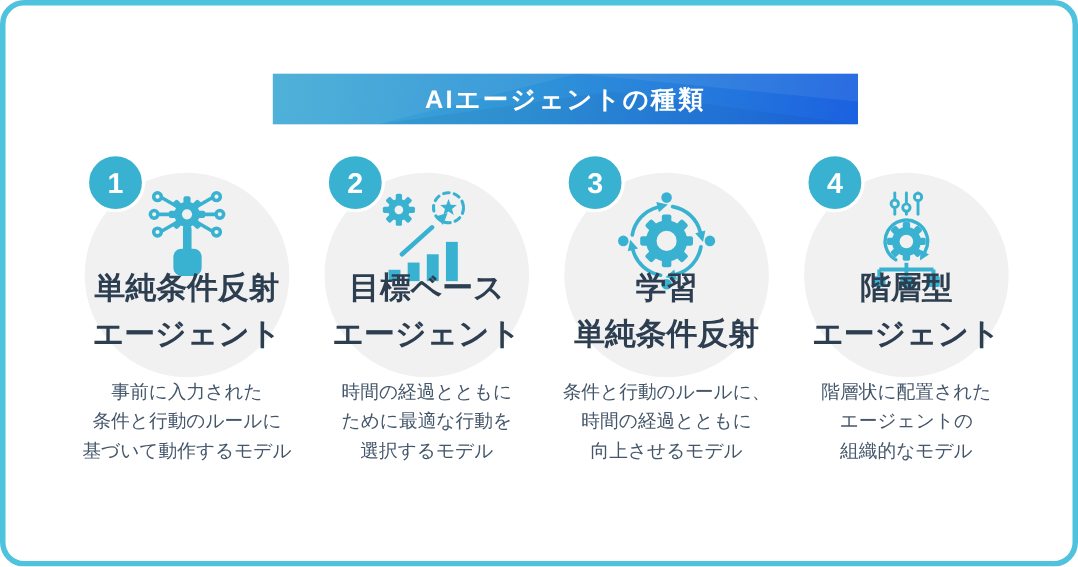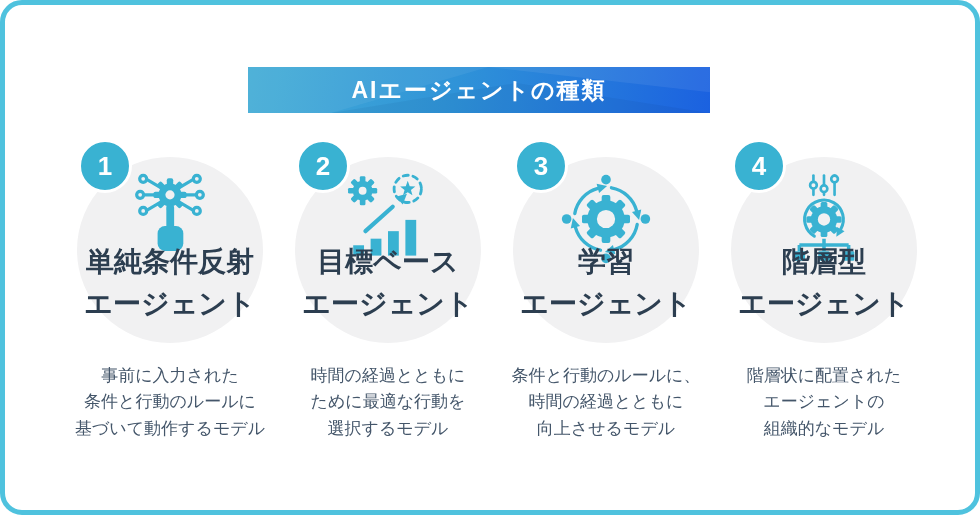--- a/index.html
+++ b/index.html
@@ -3,21 +3,21 @@
 <meta charset="utf-8">
 <style>
   html,body{margin:0;padding:0;background:#fff;font-family:"Liberation Sans","DejaVu Sans",sans-serif;}
   .stage{position:relative;width:980px;height:515px;}
   .card{
     position:absolute;inset:0;box-sizing:border-box;background:#fff;
     border:5px solid var(--border,#4fc2de);border-radius:22px;overflow:hidden;
   }
   
   .banner{
-    position:absolute;left:243px;top:62px;width:462px;height:46px;
+    position:absolute;left:243px;top:62px;width:532px;height:46px;
     background:linear-gradient(100deg,var(--banner-start,#45aed6) 0%,var(--banner-mid,#2f93d8) 45%,var(--banner-end,#1b61e0) 100%);
     display:flex;align-items:center;justify-content:center;overflow:hidden;
   }
   .facet{position:absolute;inset:0;}
   .facet.f1{background:rgba(255,255,255,.06);clip-path:polygon(0 0,52% 0,18% 100%,0 100%);}
   .facet.f2{background:rgba(255,255,255,.07);clip-path:polygon(52% 0,100% 0,100% 55%);}
   .facet.f3{background:rgba(0,30,90,.06);clip-path:polygon(18% 100%,58% 35%,100% 100%);}
   .banner-title{
     position:relative;color:#fff;font-size:23px;font-weight:700;letter-spacing:2px;white-space:nowrap;
   }
@@ -35,21 +35,21 @@
     color:#fff;font-size:26px;font-weight:700;
   }
   .iconbox{position:absolute;top:14px;left:0;width:100%;display:flex;justify-content:center;color:var(--teal,#39b2d2);}
   .iconbox svg{display:block;}
   .hole{fill:var(--bubble-bg,#f1f1f2);}
   .item-title{
     position:absolute;bottom:18px;left:0;width:100%;text-align:center;white-space:pre-line;
     color:var(--title-text,#2c3e50);font-size:28px;font-weight:700;line-height:1.5;
   }
   .desc{
-    margin-top:20px;text-align:center;white-space:pre-line;
+    margin-top:1px;text-align:center;white-space:pre-line;
     color:var(--desc-text,#44566a);font-size:17px;line-height:1.55;
   }
 </style>
 </head>
 <body>
 
 <div class="stage">
   <div class="card">
 
     <div class="banner">
@@ -180,21 +180,21 @@
               </g>
               <g fill="currentColor">
                 <polygon points="0,-5 10,0 0,5" transform="translate(41.5,18.1) rotate(-15)"></polygon>
                 <polygon points="0,-5 10,0 0,5" transform="translate(81.9,41.5) rotate(75)"></polygon>
                 <polygon points="0,-5 10,0 0,5" transform="translate(58.5,81.9) rotate(165)"></polygon>
                 <polygon points="0,-5 10,0 0,5" transform="translate(18.1,58.5) rotate(255)"></polygon>
               </g>
             </svg>
           </div>
           <div class="item-title">学習
-エージェント</div>
+単純条件反射</div>
         </div>
         <div class="desc">条件と行動のルールに、
 時間の経過とともに
 向上させるモデル</div>
       </div>
 
       <div class="item">
         <div class="bubble">
           <div class="badge">4</div>
           <div class="iconbox">

